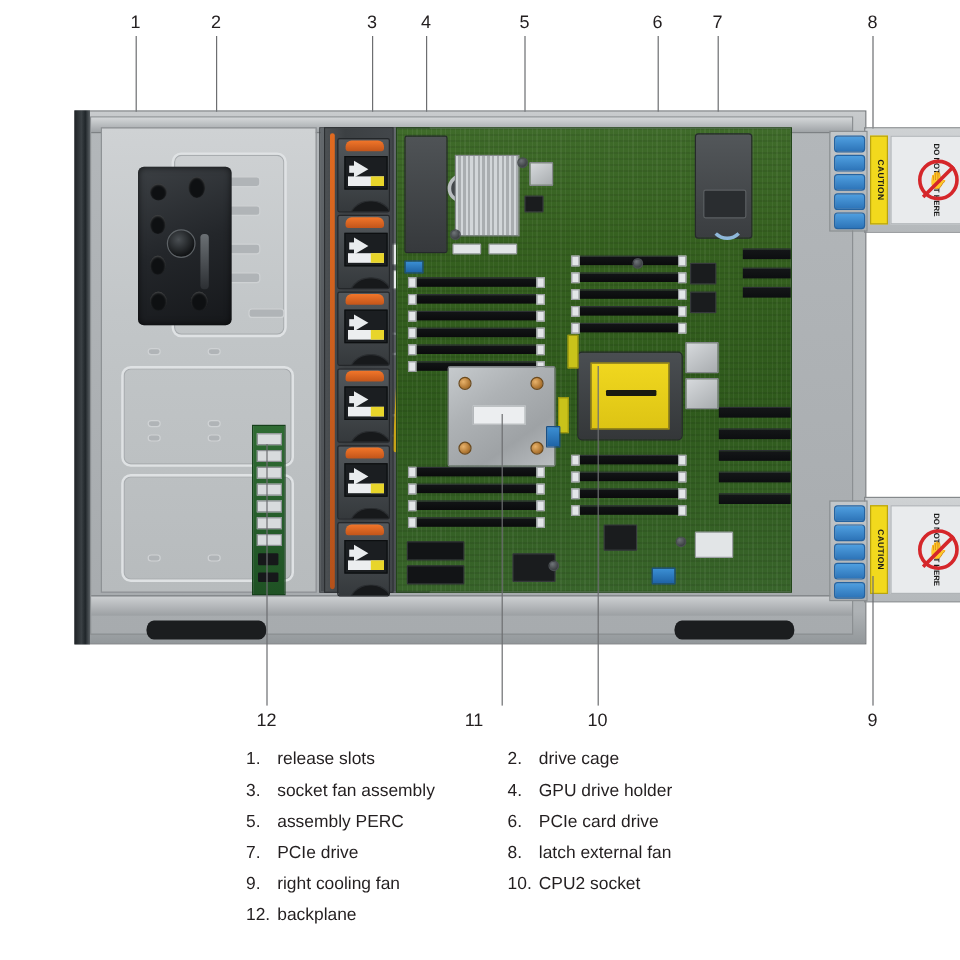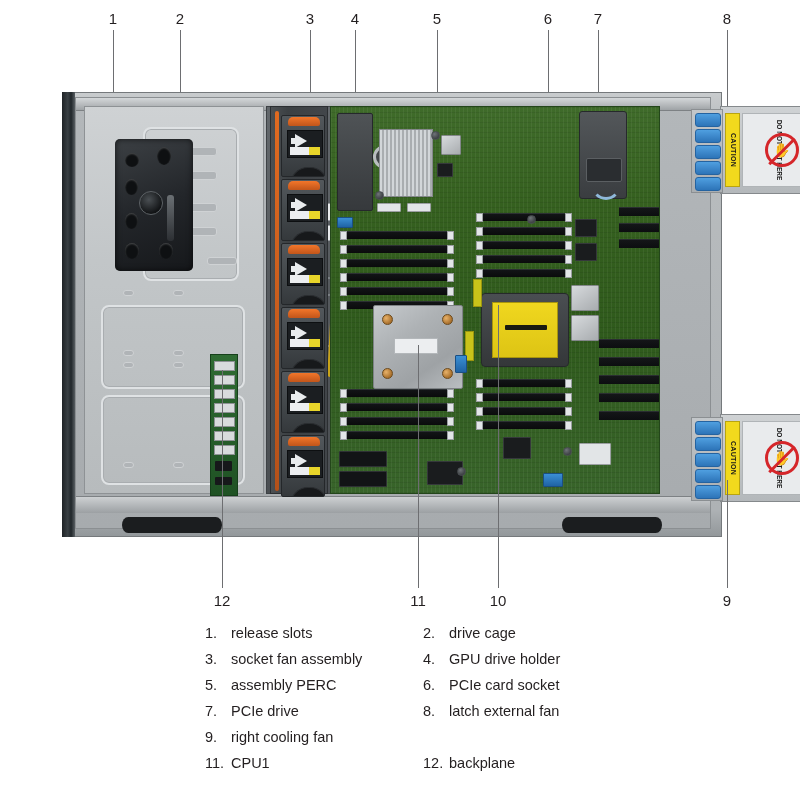--- a/index.html
+++ b/index.html
@@ -850,21 +850,21 @@
 
 </div>
 
 <div>
   <div class="leader" style="left:222px; top:370px; height:218px;"></div>
   <div class="leader" style="left:418px; top:345px; height:243px;"></div>
   <div class="leader" style="left:498px; top:305px; height:283px;"></div>
   <div class="leader" style="left:727px; top:480px; height:108px;"></div>
 
   <div class="callout-num" style="left:209px; top:592px;">12</div>
-  <div class="callout-num" style="left:405px; top:592px;">11</div>
+  <div class="callout-num" style="left:382px; top:592px;">11</div>
   <div class="callout-num" style="left:485px; top:592px;">10</div>
   <div class="callout-num" style="left:714px; top:592px;">9</div>
 </div>
 
 <div id="legend">
   <div class="legend-row">
     <div class="legend-cell col1">
       <span class="legend-idx">1.</span>
       <span class="legend-label">release slots</span>
     </div>
@@ -883,42 +883,42 @@
       <span class="legend-label">GPU drive holder</span>
     </div>
   </div>
   <div class="legend-row">
     <div class="legend-cell col1">
       <span class="legend-idx">5.</span>
       <span class="legend-label">assembly PERC</span>
     </div>
     <div class="legend-cell col2">
       <span class="legend-idx">6.</span>
-      <span class="legend-label">PCIe card socket</span>
+      <span class="legend-label">PCIe card drive</span>
     </div>
   </div>
   <div class="legend-row">
     <div class="legend-cell col1">
       <span class="legend-idx">7.</span>
       <span class="legend-label">PCIe drive</span>
     </div>
     <div class="legend-cell col2">
       <span class="legend-idx">8.</span>
       <span class="legend-label">latch external fan</span>
     </div>
   </div>
   <div class="legend-row">
     <div class="legend-cell col1">
       <span class="legend-idx">9.</span>
       <span class="legend-label">right cooling fan</span>
     </div>
+    <div class="legend-cell col2">
+      <span class="legend-idx">10.</span>
+      <span class="legend-label">CPU2 socket</span>
+    </div>
   </div>
   <div class="legend-row">
-    <div class="legend-cell col1">
-      <span class="legend-idx">11.</span>
-      <span class="legend-label">CPU1</span>
-    </div>
     <div class="legend-cell col2">
       <span class="legend-idx">12.</span>
       <span class="legend-label">backplane</span>
     </div>
   </div>
 </div>
 
 </body></html>

